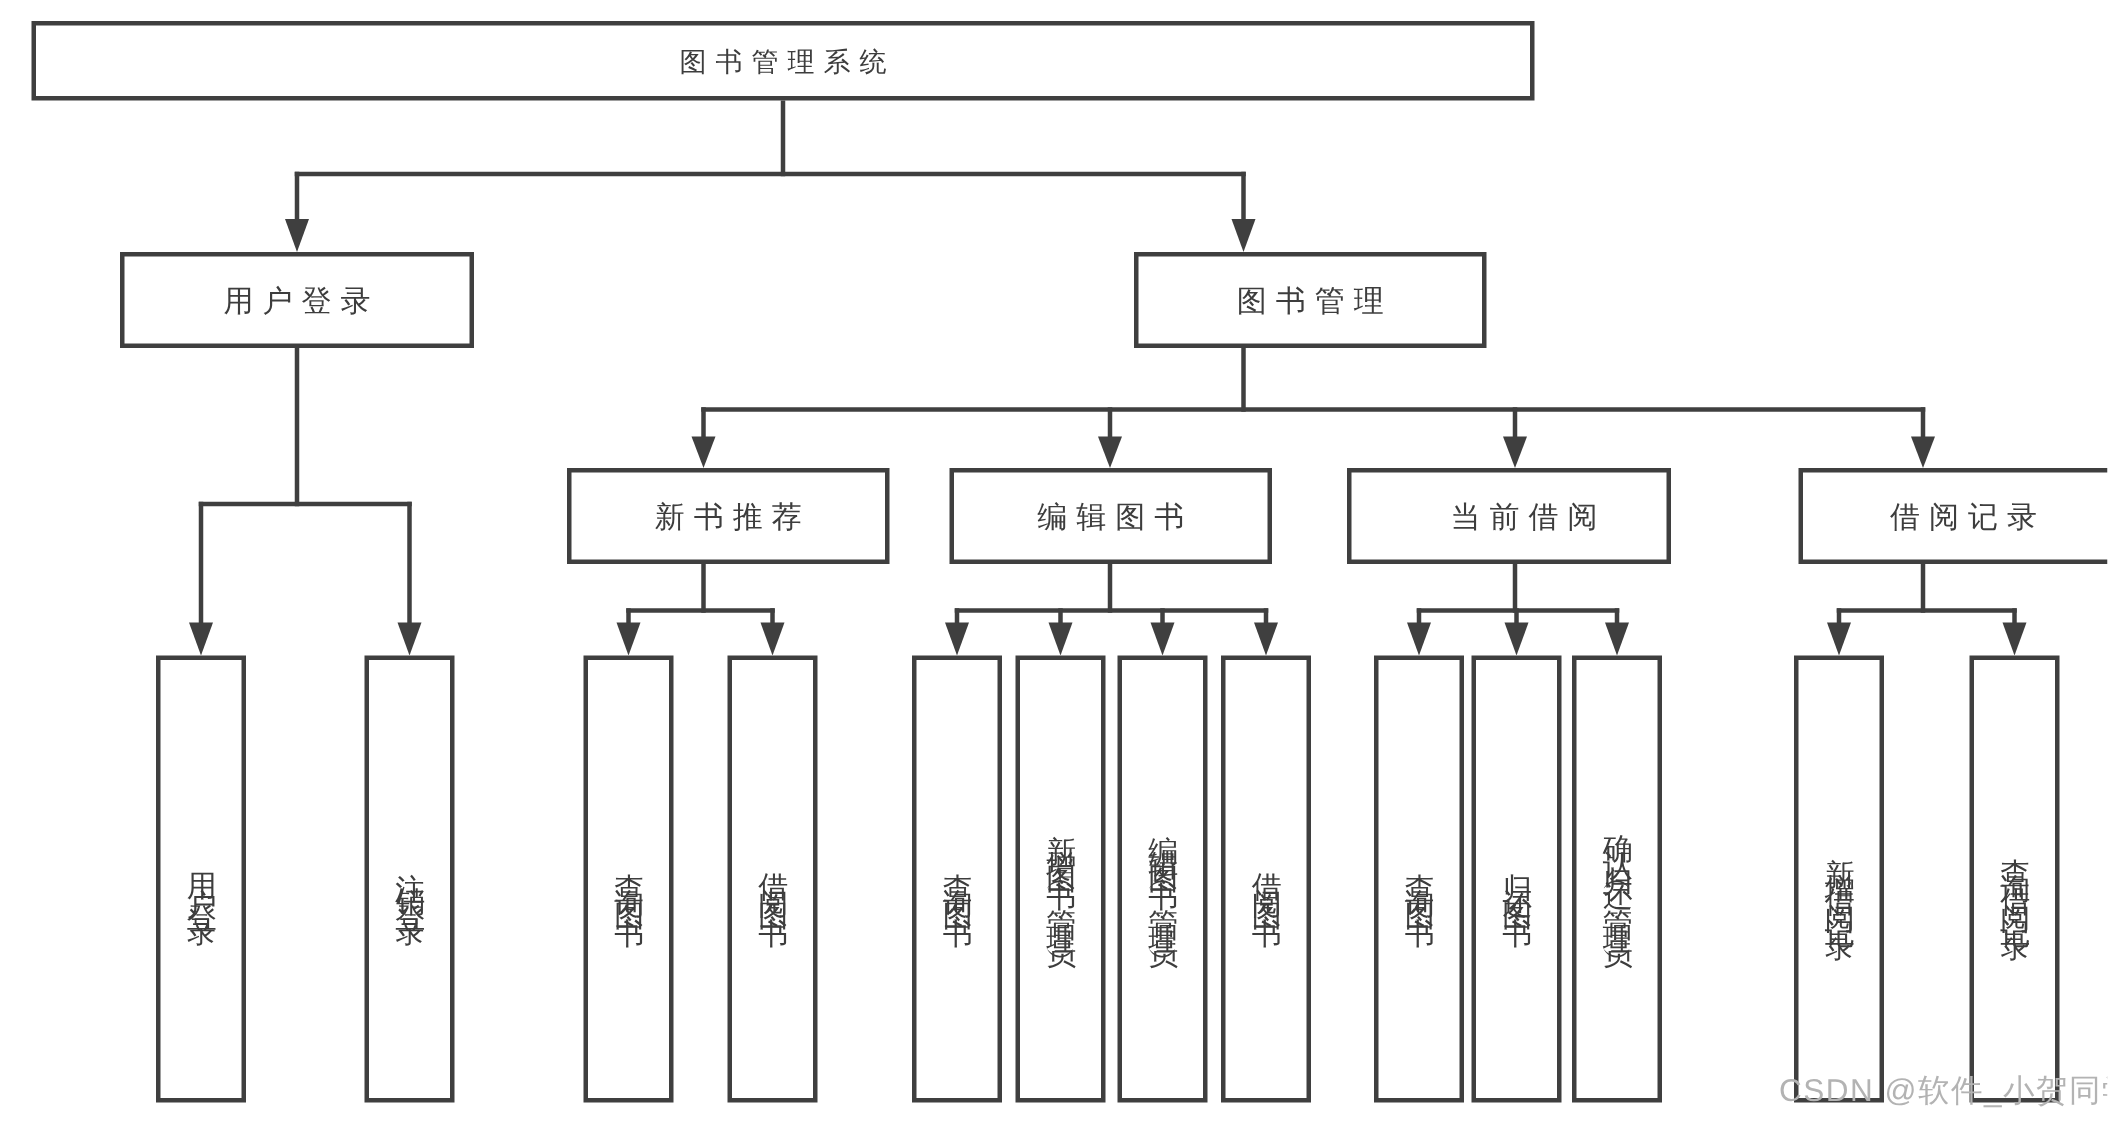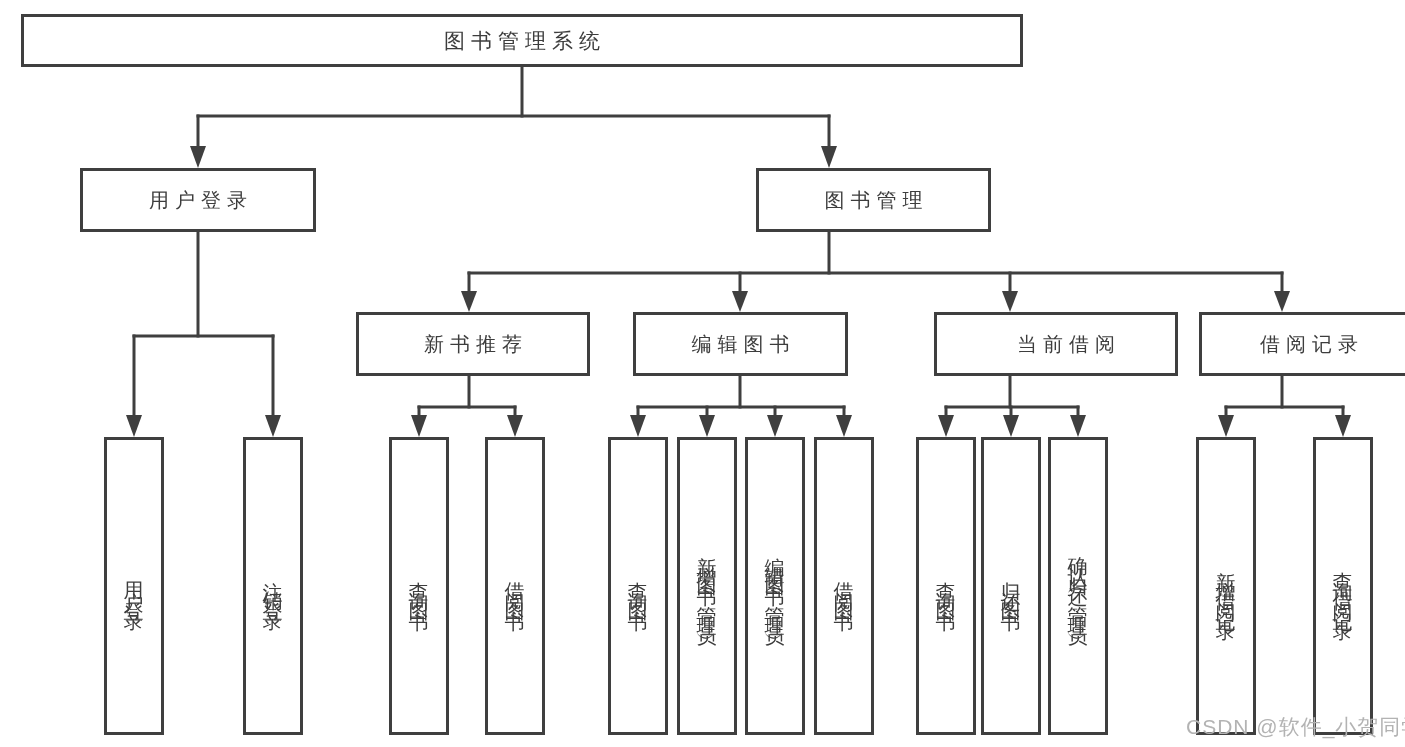--- a/index.html
+++ b/index.html
@@ -45,21 +45,21 @@
     color: #3d3d3d;
     font-size: 20px;
     letter-spacing: 6px;
     text-indent: 6px;
     white-space: nowrap;
   }
   .root {
     left: 21px; top: 14px;
     width: 1002px; height: 53px;
   }
-  .root .lbl { font-size: 21px; }
+  .root .lbl { font-size: 18px; }
   .lvl2 { top: 168px; height: 64px; }
   .lvl3 { top: 312px; height: 64px; }
   .leaf {
     top: 437px;
     width: 60px; height: 298px;
   }
   .leaf .lbl {
     writing-mode: vertical-rl;
     font-size: 20px;
     letter-spacing: 10px;
@@ -161,27 +161,27 @@
     <span class="lbl">图书管理系统</span>
   </div>
 
   <div class="node lvl2" style="left:80px; width:236px;">
     <span class="lbl">用户登录</span>
   </div>
   <div class="node lvl2" style="left:712px; width:235px;margin-left:44px;">
     <span class="lbl">图书管理</span>
   </div>
 
-  <div class="node lvl3" style="left:356px; width:234px;">
+  <div class="node lvl3" style="left:378px; width:215px;">
     <span class="lbl">新书推荐</span>
   </div>
   <div class="node lvl3" style="left:633px; width:215px;">
     <span class="lbl">编辑图书</span>
   </div>
-  <div class="node lvl3" style="left:934px; width:244px;padding-left:20px;">
+  <div class="node lvl3" style="left:898px; width:216px;padding-left:20px;">
     <span class="lbl">当前借阅</span>
   </div>
   <div class="node lvl3" style="left:1172px; width:220px;margin-left:27px;">
     <span class="lbl">借阅记录</span>
   </div>
 
   <div class="node leaf" style="left:104px;">
     <span class="lbl">用户登录</span>
   </div>
   <div class="node leaf" style="left:243px;">

